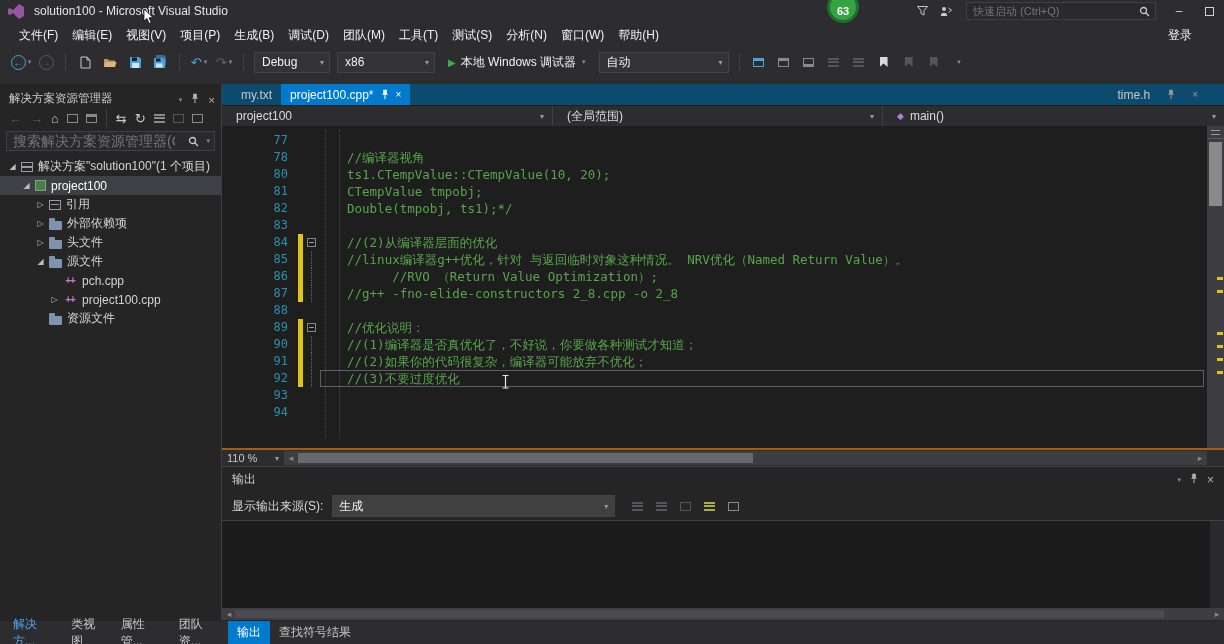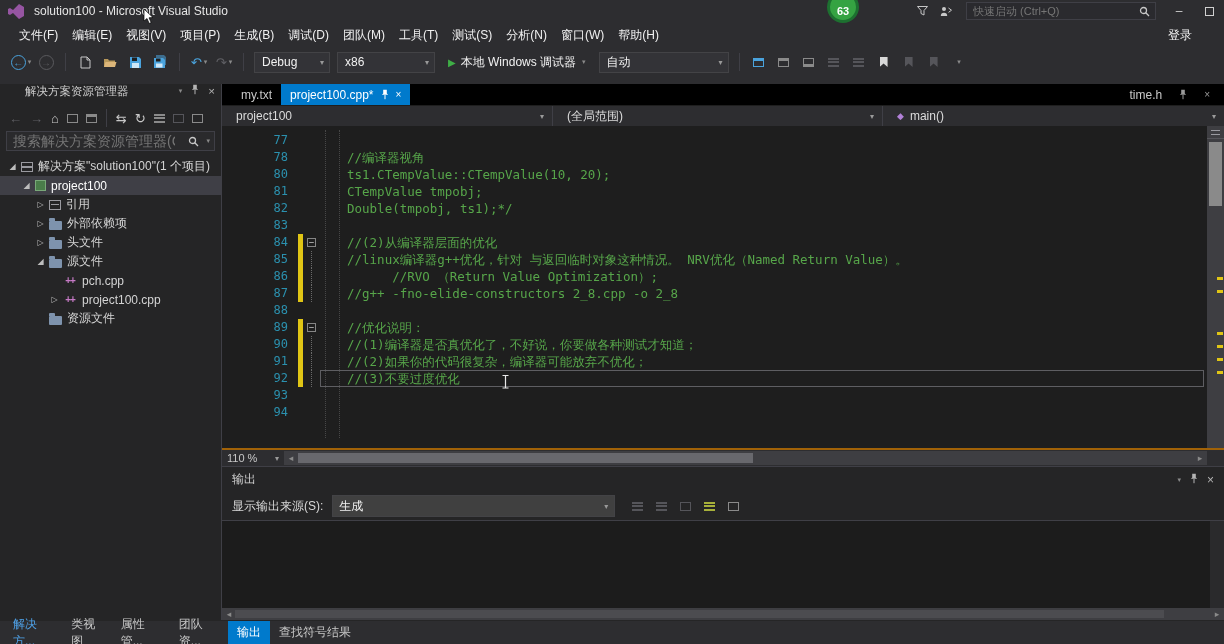--- a/index.html
+++ b/index.html
@@ -39,43 +39,43 @@
 .ic-box{width:11px;height:9px;border:1px solid #8a8a8a;display:inline-block}
 .ic-box.top{border-top-width:3px}
 .ic-box.bot{border-bottom-width:3px}
 .ic-box.dim2{border-color:#55555a}
 .ic-flag{width:8px;height:10px;background:#d8d8d8;clip-path:polygon(0 0,100% 0,100% 100%,50% 65%,0 100%);display:inline-block}
 .ic-flag.dim2{background:#55555a}
 
 .main{position:absolute;top:84px;left:0;right:0;bottom:24px;display:flex}
 
 .explorer{width:222px;background:#252526;border-right:1px solid #3f3f46;display:flex;flex-direction:column;flex:none}
-.exp-header{height:22px;display:flex;align-items:flex-start;padding:0 6px 0 25px;color:#cccccc;font-size:11.5px}
+.exp-header{height:22px;display:flex;align-items:flex-end;padding:0 6px 0 9px;color:#cccccc;font-size:11.5px}
 .exp-icons{margin-left:auto;display:flex;gap:8px;align-items:center;color:#b4b4b4}
 .exp-toolbar{height:24px;display:flex;align-items:center;gap:8px;padding:0 9px;color:#c8c8c8}
 .exp-search{margin:1px 6px 3px;height:20px;background:#2a2a2c;border:1px solid #3f3f46;display:flex;align-items:center;padding-right:4px;gap:4px}
 .exp-search input{flex:1;background:transparent;border:0;outline:0;color:#8f8f8f;font-size:14px;padding:0 6px;font-family:inherit;min-width:0}
 .tree{flex:1;overflow:hidden;padding-top:3px}
 .tree-row{height:19px;display:flex;align-items:center;color:#d4d4d4;white-space:nowrap}
 .tree-row.sel{background:#3f3f46;color:#fff}
 .twisty{width:13px;flex:none;font-size:8px;color:#bdbdbd;text-align:center}
 .ticon{flex:none;margin:0 5px 0 2px;width:14px;height:14px;display:flex;align-items:center;justify-content:center}
 .ti-solution{width:12px;height:10px;border:1px solid #9a9aa0;background:linear-gradient(#9a9aa0,#9a9aa0) center/100% 2px no-repeat}
 .ti-project{width:11px;height:11px;background:#4a7d4a;border:1px solid #79a879}
 .ti-references{width:12px;height:10px;border:1px solid #9a9aa0;background:linear-gradient(#9a9aa0,#9a9aa0) center/8px 1px no-repeat}
 .ti-folder,.ti-folder-header,.ti-folder-source,.ti-folder-resource{position:relative;width:13px;height:9px;background:#7e93ad;border-radius:1px;margin-top:3px}
 .ti-folder::before,.ti-folder-header::before,.ti-folder-source::before,.ti-folder-resource::before{content:"";position:absolute;top:-3px;left:0;width:6px;height:3px;background:#7e93ad;border-radius:1px 1px 0 0}
 .ti-cpp-file{color:#c77ac7;font-weight:bold;font-size:10px;letter-spacing:-1px}
 
 .editor{flex:1;display:flex;flex-direction:column;min-width:0;background:#252526}
-.tabstrip{height:21px;display:flex;background:#000000;padding-left:10px}
+.tabstrip{height:21px;display:flex;background:#0c4a6e;padding-left:10px}
 .etab{height:21px;display:flex;align-items:center;padding:0 9px;color:#c8c8c8;gap:6px}
 .etab.active{background:#007acc;color:#fff}
 .ticn{font-size:10px;display:flex;align-items:center;color:inherit}
-.float-tabs{margin-left:auto;display:flex;align-items:center;gap:16px;padding-right:14px;color:#c8c8c8}
+.float-tabs{margin-left:auto;display:flex;align-items:center;gap:16px;padding-right:26px;color:#c8c8c8}
 .navbar{height:21px;display:flex;background:#2d2d30;border-top:1px solid #1e1e1e}
 .nav-seg{display:flex;align-items:center;padding:0 8px 0 14px;border-right:1px solid #3f3f46;color:#dcdcdc}
 .nav-seg .chev{margin-left:auto;font-size:8px;color:#9a9a9a;padding-left:8px}
 .nav-seg.s1{width:331px}.nav-seg.s2{width:330px}.nav-seg.s3{flex:1;border-right:0}
 .member-glyph{color:#b180d7;font-size:9px;margin-right:6px}
 
 .codewrap{position:relative;flex:1;background:#1e1e1e;overflow:hidden}
 .code-lines{position:absolute;top:6px;left:0;right:17px;font-family:"DejaVu Sans Mono",monospace;font-size:12.5px}
 .code-line{display:flex;height:17px;line-height:17px;position:relative}
 .ln{width:76px;padding-right:10px;text-align:right;color:#2b91af;flex:none;font-size:12px}

